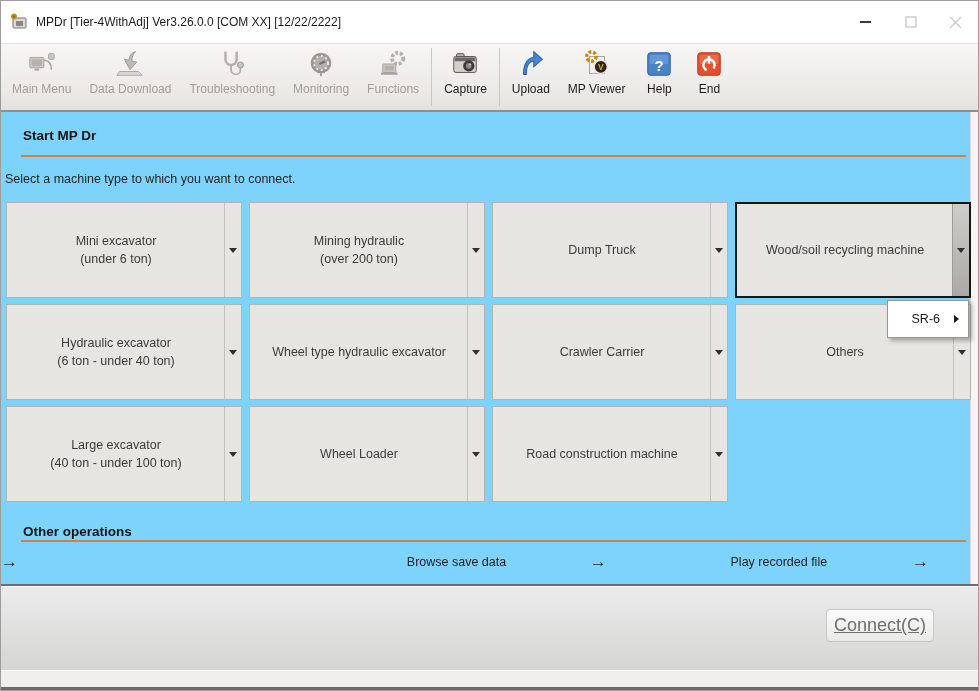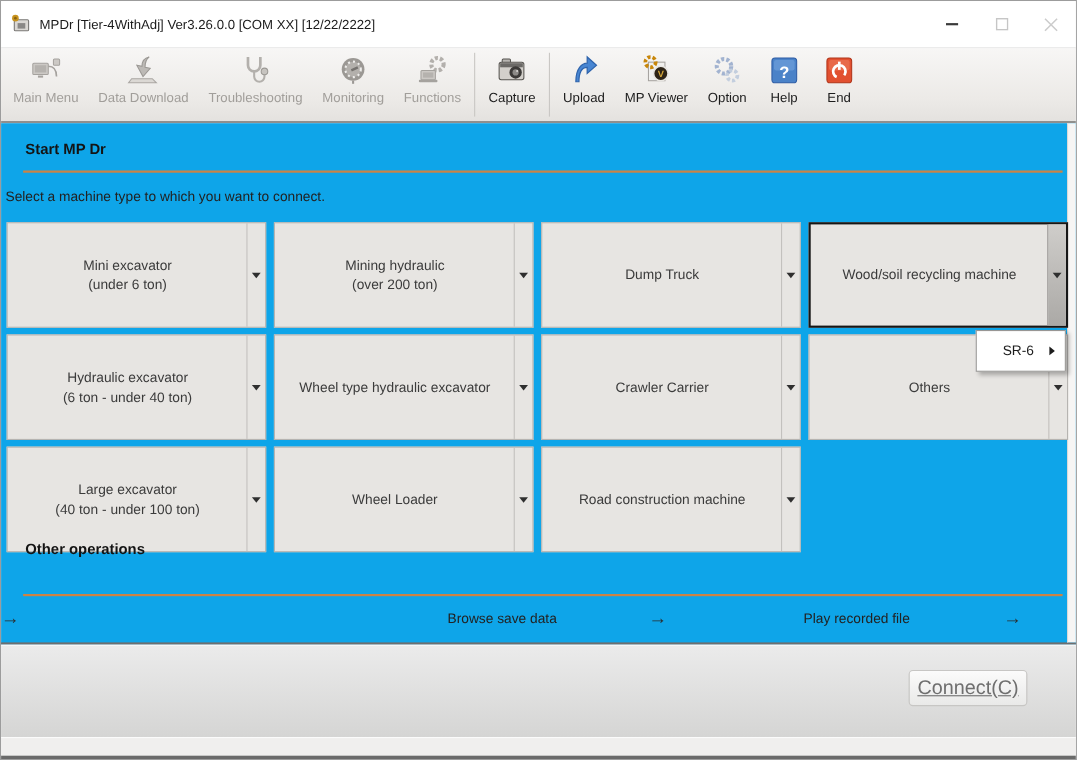--- a/index.html
+++ b/index.html
@@ -16,40 +16,40 @@
 
   
   .toolbar { height: 68px; background: linear-gradient(#f7f6f5, #eceae7 70%, #e4e2df); border-bottom: 2px solid #8f8f8d; display: flex; align-items: stretch; flex: none; padding-left: 2px; }
   .tb-item { display: flex; flex-direction: column; align-items: center; justify-content: flex-start; padding: 4px 9px 2px 9px; cursor: pointer; }
   .tb-icon { width: 32px; height: 32px; display:flex; align-items:center; justify-content:center; }
   .tb-label { font-size: 12px; color: #1c1c1c; margin-top: 2px; white-space: nowrap; }
   .tb-item.disabled .tb-label { color: #a19e9a; }
   .tb-sep { width: 1px; background: #c9c7c4; margin: 4px 3px; }
 
   
-  .content { position: relative; flex: 1 1 auto; background: #0ea5e9; border-bottom: 2px solid #6e6e6e; }
+  .content { position: relative; flex: 1 1 auto; background: #7dd3fc; border-bottom: 2px solid #6e6e6e; }
   .right-gutter { position: absolute; top: 0; bottom: 0; right: 0; width: 8px; background: #f6f5f4; border-left: 1px solid #dbd9d7; }
   .page-title { position: absolute; left: 22px; top: 16px; font-size: 13.5px; font-weight: bold; color: #141414; }
   .rule { position: absolute; left: 20px; right: 12px; height: 0; border-top: 2px solid #cd8344; }
   .rule-1 { top: 43px; }
   .page-subtitle { position: absolute; left: 4px; top: 60px; font-size: 12.5px; color: #222; text-align: right; }
 
   .machine-grid { position: absolute; left: 5px; top: 90px; display: grid; grid-template-columns: repeat(4, 236px); grid-auto-rows: 96px; column-gap: 7px; row-gap: 6px; }
   .m-btn { position: relative; background: #e7e5e2; border: 1px solid #b6b4b1; display: flex; flex-direction: column; align-items: center; justify-content: center; padding: 4px 22px 4px 6px; cursor: pointer; }
   .m-btn .l1, .m-btn .l2 { font-size: 12.5px; color: #3b3b3b; text-align: center; line-height: 1.45; }
   .m-btn .dd { position: absolute; top: 0; right: 0; bottom: 0; width: 17px; border-left: 1px solid #c3c1be; display: flex; align-items: center; justify-content: center; cursor: pointer; }
   .m-btn .dd .tri { width: 0; height: 0; border-left: 4px solid transparent; border-right: 4px solid transparent; border-top: 5px solid #2f2f2f; }
   .m-btn.selected { border: 2px solid #161616; }
   .m-btn.selected .dd { background: linear-gradient(#cfcdca, #aba9a6); border-left: 1px solid #9d9b98; }
 
   .sr-popup { position: absolute; left: 886px; top: 188px; width: 82px; height: 38px; background: #fff; border: 1px solid #989694; box-shadow: 3px 3px 4px rgba(0,0,0,0.28); display: flex; align-items: center; justify-content: flex-end; padding-right: 9px; z-index: 5; cursor: pointer; }
   .sr-popup .lbl { font-size: 12.5px; color: #1c1c1c; margin-right: 14px; }
   .sr-popup .sub-tri { width: 0; height: 0; border-top: 4px solid transparent; border-bottom: 4px solid transparent; border-left: 5px solid #1c1c1c; }
 
-  .ops-title { position: absolute; left: 22px; top: 380px; font-size: 13.5px; font-weight: bold; color: #141414; }
+  .ops-title { position: absolute; left: 22px; top: 412px; font-size: 13.5px; font-weight: bold; color: #141414; }
   .rule-2 { top: 428px; }
   .ops-row { position: absolute; left: 0; right: 10px; top: 436px; height: 28px; display: flex; }
   .ops-cell { flex: 1 1 0; display: flex; align-items: center; cursor: pointer; }
   .ops-label { flex: 1 1 auto; text-align: center; font-size: 12.5px; color: #222; }
   .ops-arrow { flex: none; width: 56px; text-align: left; font-size: 17px; color: #2b2b2b; }
 
   
   .footer { height: 84px; flex: none; background: linear-gradient(#ebebeb, #d5d5d4); border-top: 1px solid #f6f6f6; position: relative; }
   .connect-btn { position: absolute; right: 44px; top: 22px; width: 108px; height: 33px; border-radius: 4px; background: linear-gradient(#fbfbfb, #e9e9e8); border: 1px solid #c7c6c4; color: #6f6f6f; font-size: 18px; font-family: "Liberation Sans", sans-serif; cursor: pointer; text-decoration: underline; }
 
@@ -182,29 +182,20 @@
         <svg viewBox="0 0 32 32" width="30" height="30">
             <rect x="8" y="8" width="16" height="18" fill="#f1f0ee" stroke="#a5a29e"></rect>
             <circle cx="10" cy="8" r="5" fill="none" stroke="#c8860a" stroke-width="3.6" stroke-dasharray="3 2"></circle>
             <circle cx="20" cy="19" r="7" fill="#2e2417" stroke="#e8e6e2" stroke-width="1.5"></circle>
             <text x="20" y="22.5" font-size="9" fill="#d8a93a" text-anchor="middle" font-weight="bold" font-family="Liberation Sans, sans-serif">V</text>
           </svg>
       </span>
       <span class="tb-label">MP Viewer</span>
     </div>
 
-    <div class="tb-item">
-      <span class="tb-icon">
-        <svg viewBox="0 0 32 32" width="30" height="30">
-            <circle cx="13" cy="12" r="7" fill="none" stroke="#a2b3d0" stroke-width="4" stroke-dasharray="3 2"></circle>
-            <circle cx="21" cy="21" r="5" fill="none" stroke="#c3cede" stroke-width="3.6" stroke-dasharray="3 2"></circle>
-          </svg>
-      </span>
-      <span class="tb-label">Option</span>
-    </div>
 
     <div class="tb-item">
       <span class="tb-icon">
         <svg viewBox="0 0 32 32" width="30" height="30">
             <rect x="4" y="4" width="24" height="24" rx="3" fill="#4a82c8" stroke="#2c5ba4"></rect>
             <rect x="6" y="6" width="20" height="10" rx="2" fill="#79a8e0" opacity="0.55"></rect>
             <text x="16" y="23" font-size="16" font-weight="bold" fill="#ffffff" text-anchor="middle" font-family="Liberation Sans, sans-serif">?</text>
           </svg>
       </span>
       <span class="tb-label">Help</span>

